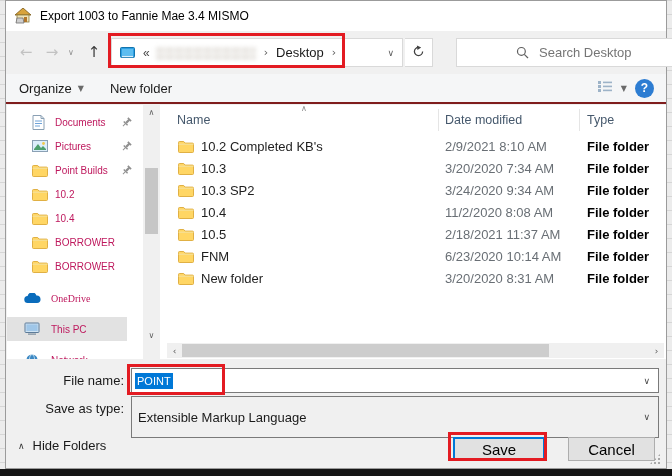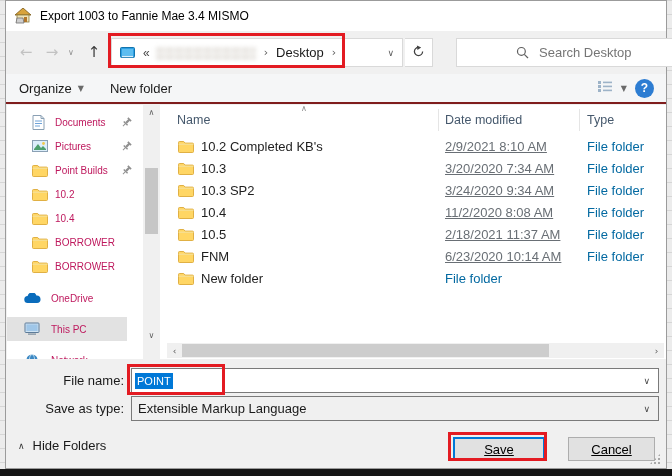--- a/index.html
+++ b/index.html
@@ -55,61 +55,61 @@
   
   .content { position:absolute; left:1px; top:104px; width:659px; height:254px; background:#fff; overflow:hidden; }
 
   .sidebar { position:absolute; left:0; top:0; width:155px; height:254px; }
   .side-item { position:relative; height:24px; display:flex; align-items:center; font-size:10px;
     color:#be185d; width:120px; }
   .side-item .icn { position:absolute; left:25px; display:inline-flex; }
   .side-item .lbl { position:absolute; left:48px; white-space:nowrap; }
   .side-item.root .icn { left:17px; } .side-item.root .lbl { left:44px; }
   .side-item.root { margin-top:7px; }
-  .side-item.first-root { margin-top:8px; }
+  .side-item.first-root { margin-top:8px;font-family:Liberation Serif, serif; }
   .side-item.selected { background:#e2e2e2; }
   .side-item .pin { position:absolute; left:114px; display:inline-flex; }
   .sidebar-pad { height:5px; }
   .side-scroll { position:absolute; left:136px; top:0; width:17px; height:254px; background:#f0f0f0; }
   .side-scroll .thumb { position:absolute; left:2px; top:63px; width:13px; height:66px; background:#c6c6c6; }
   .scroll-arrow { position:absolute; left:0; width:17px; height:15px; display:flex; align-items:center;
     justify-content:center; font-size:8px; color:#606060; font-family:"DejaVu Sans",sans-serif; }
 
   
   .filelist { position:absolute; left:160px; top:0; right:0; height:254px; }
   .list-header { display:flex; height:30px; align-items:center; font-size:12.5px; color:#45586c; position:relative; }
   .hc { height:22px; display:flex; align-items:center; }
   .hc-name { width:272px; padding-left:10px; border-right:1px solid #e5e5e5; }
   .hc-date { width:141px; padding-left:6px; border-right:1px solid #e5e5e5; }
   .hc-type { padding-left:7px; flex:1; }
   .sort-caret { position:absolute; left:134px; top:-1px; font-size:8px; color:#8a8a8a; font-family:"DejaVu Sans",sans-serif; }
   .row { display:flex; height:22px; align-items:center; font-size:13px; }
   .cell-name { width:278px; padding-left:11px; display:flex; align-items:center; gap:7px; color:#1e1e1e; white-space:nowrap; overflow:hidden; }
-  .cell-date { width:142px; color:#696f75;text-decoration:underline; }
-  .cell-type { flex:1; color:#0369a1; }
+  .cell-date { width:142px; color:#696f75; }
+  .cell-type { flex:1; color:#000000;font-weight:bold; }
   .hscroll { position:absolute; left:0px; right:2px; bottom:1px; height:15px; background:#f0f0f0; }
   .hscroll .thumb { position:absolute; left:15px; top:1px; width:367px; height:13px; background:#cdcdcd; }
   .h-arrow { position:absolute; top:0; width:15px; height:15px; display:flex; align-items:center;
     justify-content:center; font-size:9px; color:#555; font-family:"DejaVu Sans",sans-serif; }
 
   
   .footer { position:absolute; left:0; top:358px; right:0; bottom:0; background:#f0f0f0; }
   .f-label { position:absolute; width:118px; text-align:right; font-size:13px; color:#1a1a1a; }
   .filename-box { position:absolute; left:125px; top:9px; width:528px; height:25px; background:#fff;
     border:1px solid #7a7a7a; display:flex; align-items:center; }
   .filename-sel { margin-left:3px; background:#0078d7; color:#fff; font-size:11px; padding:2px 2px; }
-  .combo { position:absolute; left:125px; top:37px; width:528px; height:25px; background:#f0f0f0;
+  .combo { position:absolute; left:125px; top:37px; width:528px; height:42px; background:#f0f0f0;
     border:1px solid #7a7a7a; display:flex; align-items:center; font-size:13px; color:#1a1a1a; }
   .combo .val { margin-left:6px; }
   .box-chev { position:absolute; right:8px; font-size:9px; color:#444; font-family:"DejaVu Sans",sans-serif; }
   .hide-folders { position:absolute; left:12px; top:79px; display:flex; align-items:center; gap:8px;
     font-size:13px; color:#1a1a1a; }
   .hf-caret { font-size:9px; color:#333; font-family:"DejaVu Sans",sans-serif; }
   .btn { position:absolute; top:78px; height:24px; background:#e1e1e1; border:1px solid #adadad;
-    font-size:13px; color:#000; display:flex; align-items:center; justify-content:center;text-decoration:underline; }
+    font-size:15px; color:#000; display:flex; align-items:center; justify-content:center; }
   .btn-save { left:447px; width:92px; border:1px solid #0078d7; box-shadow:inset 0 0 0 1px #0078d7; }
   .btn-cancel { left:562px; width:87px; }
   .grip { position:absolute; right:5px; bottom:3px; width:12px; height:12px;
     background-image:radial-gradient(#a9a9a9 35%, transparent 36%); background-size:4px 4px; clip-path:polygon(100% 0,100% 100%,0 100%); }
 
   
   .annot { position:absolute; border:3px solid #e31b22; pointer-events:none; z-index:50; }
   .annot-breadcrumb { left:108px; top:33px; width:237px; height:35px; }
   .annot-filename { left:127px; top:364px; width:98px; height:31px; }
   .annot-save { left:448px; top:432px; width:99px; height:29px; }
@@ -429,20 +429,21 @@
             <div class="row">
               <span class="cell-name">
                 <span style="display: inline-flex;">
                   <svg width="16" height="13" viewBox="0 0 16 13">
                     <path d="M0.5 2.5 a1 1 0 0 1 1-1 h4.2 l1.4 1.6 h7.4 a1 1 0 0 1 1 1 v7.4 a1 1 0 0 1 -1 1 h-13 a1 1 0 0 1 -1-1 Z" fill="#ffd664" stroke="#dca938" stroke-width="0.9"></path>
                     <path d="M0.5 4.2 h15" stroke="#f4e3a1" stroke-width="1"></path>
                   </svg>
                 </span>
                 <span>New folder</span>
               </span>
+              <span class="cell-date">3/20/2020 8:31 AM</span>
               <span class="cell-type">File folder</span>
             </div>
           </div>
         <div class="hscroll">
           <span class="h-arrow" style="left:0;">‹</span>
           <div class="thumb"></div>
           <span class="h-arrow" style="right:0;">›</span>
         </div>
       </div>
     </div>

